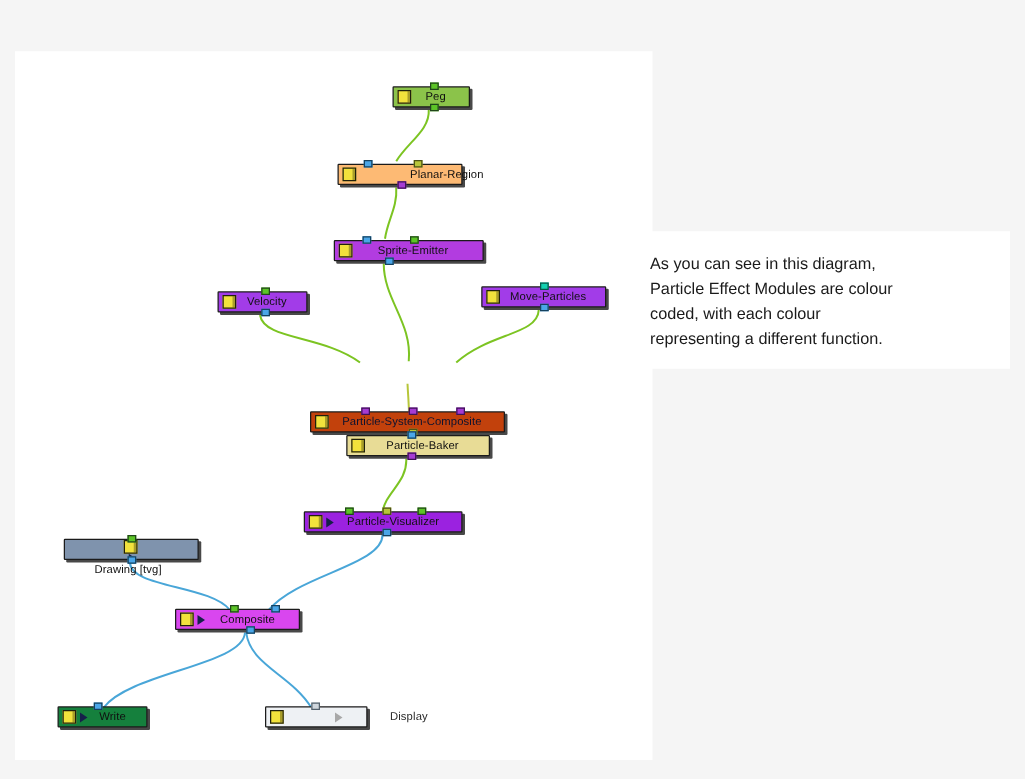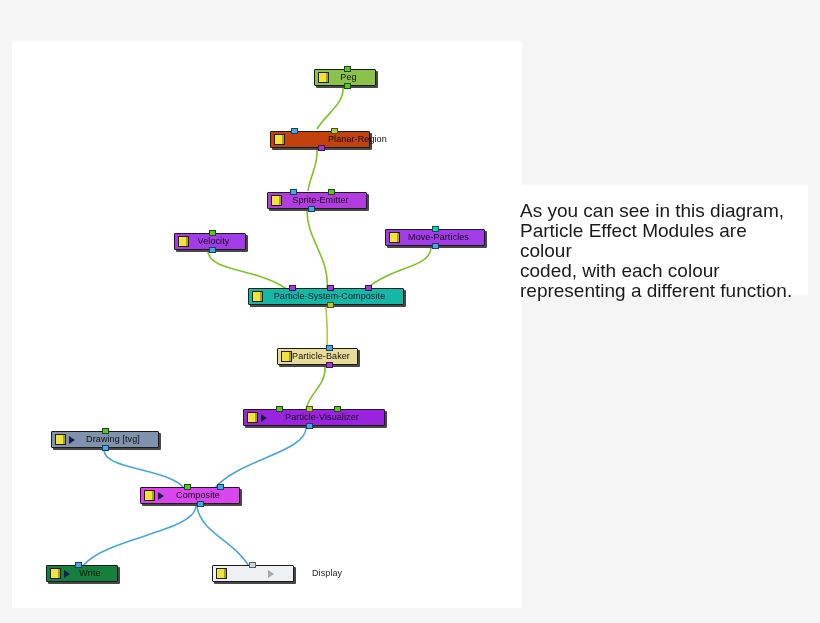--- a/index.html
+++ b/index.html
@@ -16,21 +16,21 @@
     position: absolute;
     background: #ffffff;
   }
   .note-panel {
     position: absolute;
     background: #ffffff;
   }
   .note-text {
     position: absolute;
     color: #1a1a1a;
-    font-size: 19px;
+    font-size: 13px;
     line-height: 20px;
     white-space: pre-line;
     font-family: "Liberation Sans", sans-serif;
   }
 
   
   #wires { position: absolute; left: 0; top: 0; width: 820px; height: 623px; }
 
   
   .node {
@@ -88,25 +88,25 @@
 
   .p-green  { background: #5cc427; border-color:#20461a; }
   .p-olive  { background: #b7c63a; border-color:#4d5216; }
   .p-blue   { background: #4aa6e8; border-color:#15425f; }
   .p-purple { background: #a63bd4; border-color:#3f1157; }
   .p-teal   { background: #13d1b0; border-color:#0b544a; }
   .p-grey   { background: #cfd6dc; border-color:#53606b; }
 
   
   .c-peg      { background:#8bc34a; }
-  .c-planar   { background:#c2410c;gap:43px; }
+  .c-planar   { background:#fdba74;gap:43px; }
   .c-sprite   { background:#b23ce0; }
   .c-velocity { background:#a23ce8; }
   .c-move     { background:#a23ce8; }
-  .c-psc      { background:#14b8a6; }
+  .c-psc      { background:#c2410c;margin-top:41px; }
   .c-psc .nlabel { color:#0b1230; }
   .c-baker    { background:#e8dc96; }
   .c-visual   { background:#9b22e0; }
   .c-drawing  { background:#7f93ad; }
   .c-composite{ background:#d946ef; }
   .c-write    { background:#15803d; }
   .c-display  { background:#eef1f4; }
   .c-display .nlabel { color:#2a2a2a; }
 </style>
 </head>
@@ -137,21 +137,21 @@
         <span class="port top p-green" style="left: 29px;"></span>
         <span class="port bottom p-green" style="left: 29px;"></span>
       </div>
       <div class="node c-planar" style="left: 270px; top: 131px; width: 100px;">
         <span class="icon-card"></span>
         <span class="nlabel">Planar-Region</span>
         <span class="port top p-blue" style="left: 20px;"></span>
         <span class="port top p-olive" style="left: 60px;"></span>
         <span class="port bottom p-purple" style="left: 47px;"></span>
       </div>
-      <div class="node c-sprite" style="left: 267px; top: 192px; width: 100px;">
+      <div class="node c-sprite" style="left: 267px; top: 192px; width: 120px;">
         <span class="icon-card"></span>
         <span class="nlabel">Sprite-Emitter</span>
         <span class="port top p-blue" style="left: 22px;"></span>
         <span class="port top p-green" style="left: 60px;"></span>
         <span class="port bottom p-blue" style="left: 40px;"></span>
       </div>
       <div class="node c-velocity" style="left: 174px; top: 233px; width: 72px;">
         <span class="icon-card"></span>
         <span class="nlabel">Velocity</span>
         <span class="port top p-green" style="left: 34px;"></span>
@@ -164,36 +164,36 @@
         <span class="port bottom p-blue" style="left: 46px;"></span>
       </div>
       <div class="node c-psc" style="left: 248px; top: 288px; width: 156px;">
         <span class="icon-card"></span>
         <span class="nlabel">Particle-System-Composite</span>
         <span class="port top p-purple" style="left: 40px;"></span>
         <span class="port top p-purple" style="left: 78px;"></span>
         <span class="port top p-purple" style="left: 116px;"></span>
         <span class="port bottom p-olive" style="left: 78px;"></span>
       </div>
-      <div class="node c-baker" style="left: 277px; top: 348px; width: 81px;">
+      <div class="node c-baker" style="left: 277px; top: 348px; width: 115px;">
         <span class="icon-card"></span>
         <span class="nlabel">Particle-Baker</span>
         <span class="port top p-blue" style="left: 48px;"></span>
         <span class="port bottom p-purple" style="left: 48px;"></span>
       </div>
-      <div class="node c-visual" style="left: 243px; top: 409px; width: 142px;">
+      <div class="node c-visual" style="left: 243px; top: 409px; width: 127px;">
         <span class="icon-card"></span>
         <span class="icon-play"></span>
         <span class="nlabel">Particle-Visualizer</span>
         <span class="port top p-green" style="left: 32px;"></span>
         <span class="port top p-olive" style="left: 62px;"></span>
         <span class="port top p-green" style="left: 90px;"></span>
         <span class="port bottom p-blue" style="left: 62px;"></span>
       </div>
-      <div class="node c-drawing" style="left: 51px; top: 431px; width: 108px;">
+      <div class="node c-drawing" style="left: 51px; top: 431px; width: 108px; flex-direction: column;">
         <span class="icon-card"></span>
         <span class="icon-play"></span>
         <span class="nlabel">Drawing  [tvg]</span>
         <span class="port top p-green" style="left: 50px;"></span>
         <span class="port bottom p-blue" style="left: 50px;"></span>
       </div>
       <div class="node c-composite" style="left: 140px; top: 487px; width: 100px;">
         <span class="icon-card"></span>
         <span class="icon-play"></span>
         <span class="nlabel">Composite</span>

